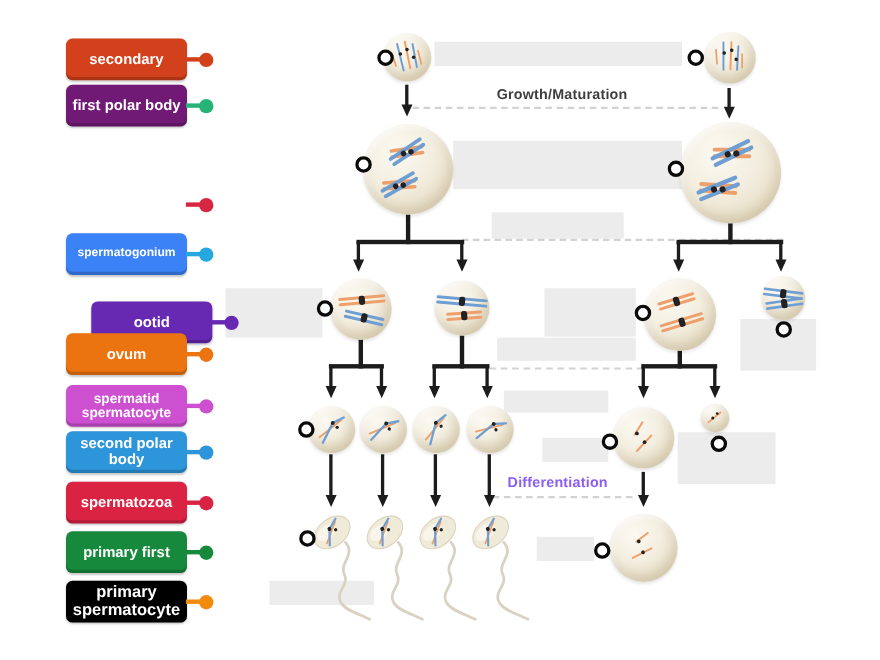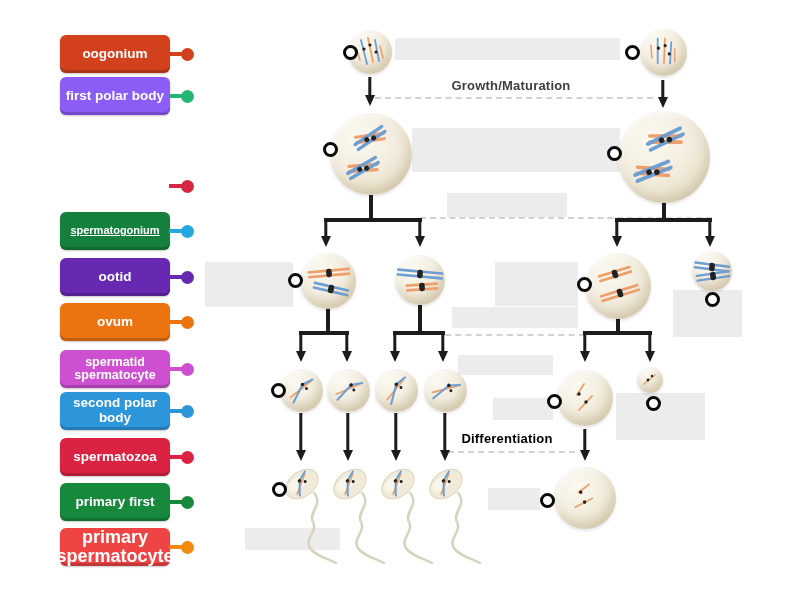--- a/index.html
+++ b/index.html
@@ -34,44 +34,44 @@
   .anno{position:absolute;z-index:25;font-weight:bold;color:#3e3e3e;font-size:13px;
     transform:translateX(-50%);white-space:nowrap;letter-spacing:.2px;}
 </style>
 </head>
 <body>
 
 <div class="stage">
   <div class="bank" id="bank">
       <div class="chip-row" style="top: 35px;">
         <div class="chip" style="background: rgb(210, 64, 28); font-size: 13.5px;">
-          <span>oogonium</span>
+          <span>secondary</span>
         </div>
         <div class="pin-line" style="background: rgb(210, 64, 28);"></div>
         <div class="pin-dot" style="background: rgb(210, 64, 28);"></div>
       </div>
       <div class="chip-row" style="top: 77px;">
-        <div class="chip" style="background: #8b5cf6; font-size: 13.5px;">
+        <div class="chip" style="background: #701a75; font-size: 13.5px;">
           <span>first polar body</span>
         </div>
         <div class="pin-line" style="background: rgb(37, 180, 118);"></div>
         <div class="pin-dot" style="background: rgb(37, 180, 118);"></div>
       </div>
       <div class="chip-row" style="top: 167px;">
         <div class="pin-line" style="background: rgb(214, 39, 66);"></div>
         <div class="pin-dot" style="background: rgb(214, 39, 66);"></div>
       </div>
       <div class="chip-row" style="top: 212px;">
-        <div class="chip" style="background: #15803d; font-size: 11px; text-decoration: underline;">
+        <div class="chip" style="background: #3b82f6; font-size: 11px;">
           <span>spermatogonium</span>
         </div>
         <div class="pin-line" style="background: rgb(37, 168, 224);"></div>
         <div class="pin-dot" style="background: rgb(37, 168, 224);"></div>
       </div>
-      <div class="chip-row" style="top: 258px;">
+      <div class="chip-row" style="top: 274px; margin-left: 23px;">
         <div class="chip" style="background: rgb(103, 40, 178); font-size: 13.5px;">
           <span>ootid</span>
         </div>
         <div class="pin-line" style="background: rgb(103, 40, 178);"></div>
         <div class="pin-dot" style="background: rgb(103, 40, 178);"></div>
       </div>
       <div class="chip-row" style="top: 303px;">
         <div class="chip" style="background: rgb(236, 116, 16); font-size: 13.5px;">
           <span>ovum</span>
         </div>
@@ -100,30 +100,30 @@
         <div class="pin-dot" style="background: rgb(45, 149, 218);"></div>
       </div>
       <div class="chip-row" style="top: 483px;">
         <div class="chip" style="background: rgb(23, 137, 60); font-size: 13.5px;">
           <span>primary first</span>
         </div>
         <div class="pin-line" style="background: rgb(23, 137, 60);"></div>
         <div class="pin-dot" style="background: rgb(23, 137, 60);"></div>
       </div>
       <div class="chip-row" style="top: 528px;">
-        <div class="chip" style="background: #ef4444; font-size: 18px;">
+        <div class="chip" style="background: #000000; font-size: 15px;">
           <span>primary spermatocyte</span>
         </div>
         <div class="pin-line" style="background: rgb(242, 138, 14);"></div>
         <div class="pin-dot" style="background: rgb(242, 138, 14);"></div>
       </div>
     </div>
   <div class="dg" id="dg">
     <div class="anno" id="anno-growth" style="left: 511px; top: 78px; color: rgb(62, 62, 62);">Growth/Maturation</div>
-    <div class="anno" id="anno-diff" style="left: 507px; top: 431px; color: #000000;">Differentiation</div>
+    <div class="anno" id="anno-diff" style="left: 507px; top: 431px; color: #8b5cf6;">Differentiation</div>
   <div class="ph" style="left: 395px; top: 38px; width: 225px; height: 22px; background: rgb(236, 236, 236);"></div>
       <div class="ph" style="left: 412px; top: 128px; width: 208px; height: 44px; background: rgb(236, 236, 236);"></div>
       <div class="ph" style="left: 447px; top: 193px; width: 120px; height: 24px; background: rgb(236, 236, 236);"></div>
       <div class="ph" style="left: 205px; top: 262px; width: 88px; height: 45px; background: rgb(236, 236, 236);"></div>
       <div class="ph" style="left: 495px; top: 262px; width: 83px; height: 44px; background: rgb(236, 236, 236);"></div>
       <div class="ph" style="left: 452px; top: 307px; width: 126px; height: 21px; background: rgb(236, 236, 236);"></div>
       <div class="ph" style="left: 673px; top: 290px; width: 69px; height: 47px; background: rgb(236, 236, 236);"></div>
       <div class="ph" style="left: 458px; top: 355px; width: 95px; height: 20px; background: rgb(236, 236, 236);"></div>
       <div class="ph" style="left: 493px; top: 398px; width: 60px; height: 22px; background: rgb(236, 236, 236);"></div>
       <div class="ph" style="left: 616px; top: 393px; width: 89px; height: 47px; background: rgb(236, 236, 236);"></div>

